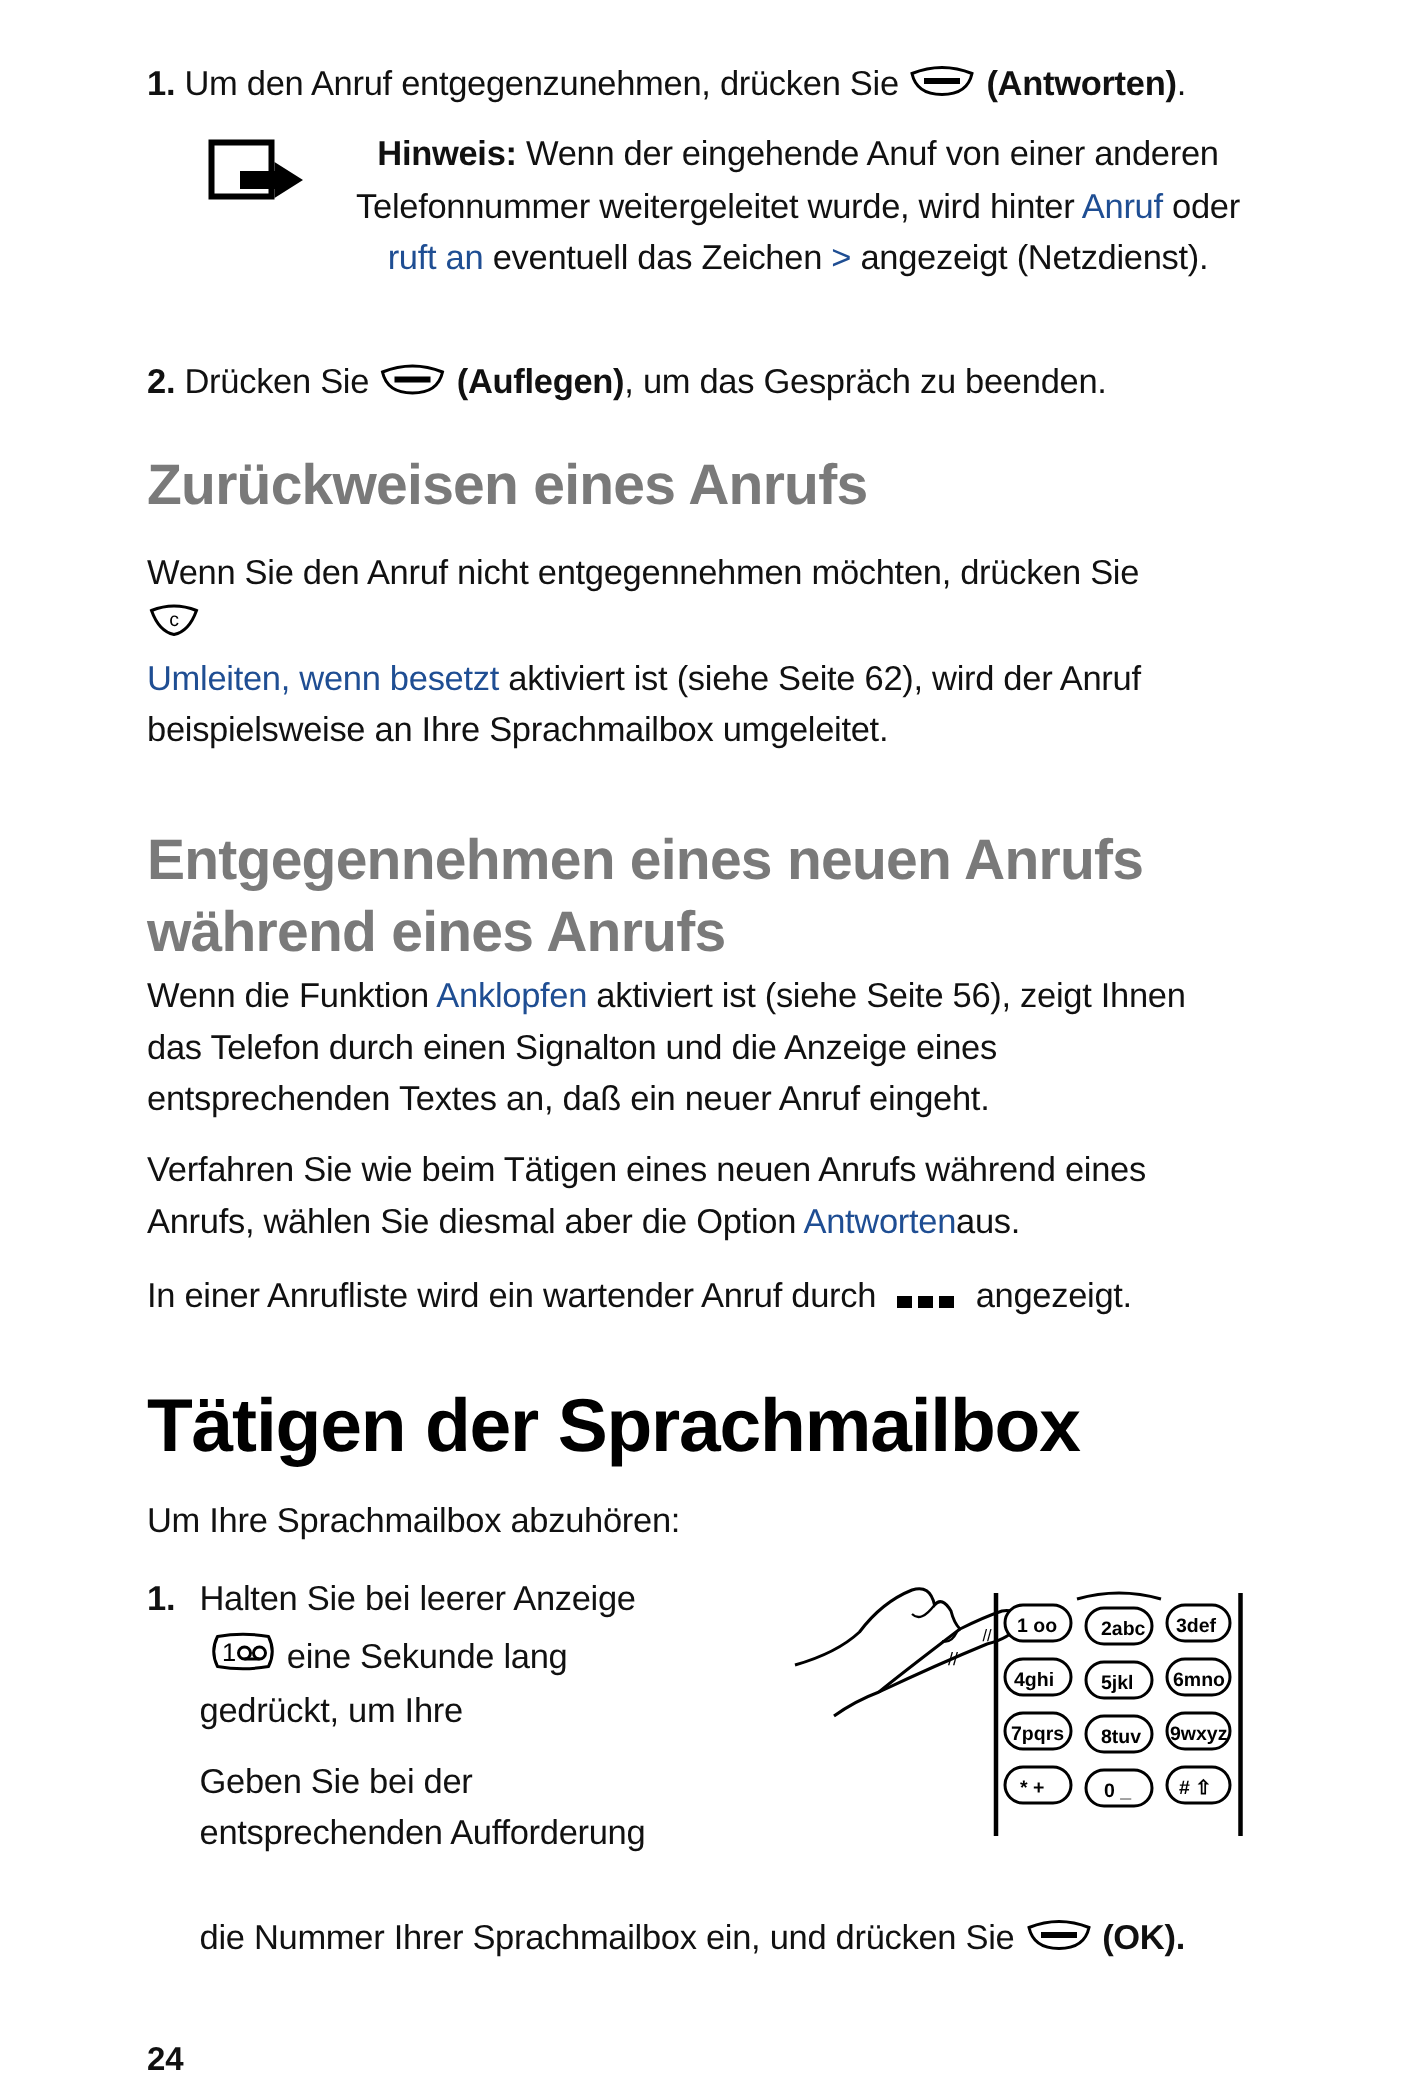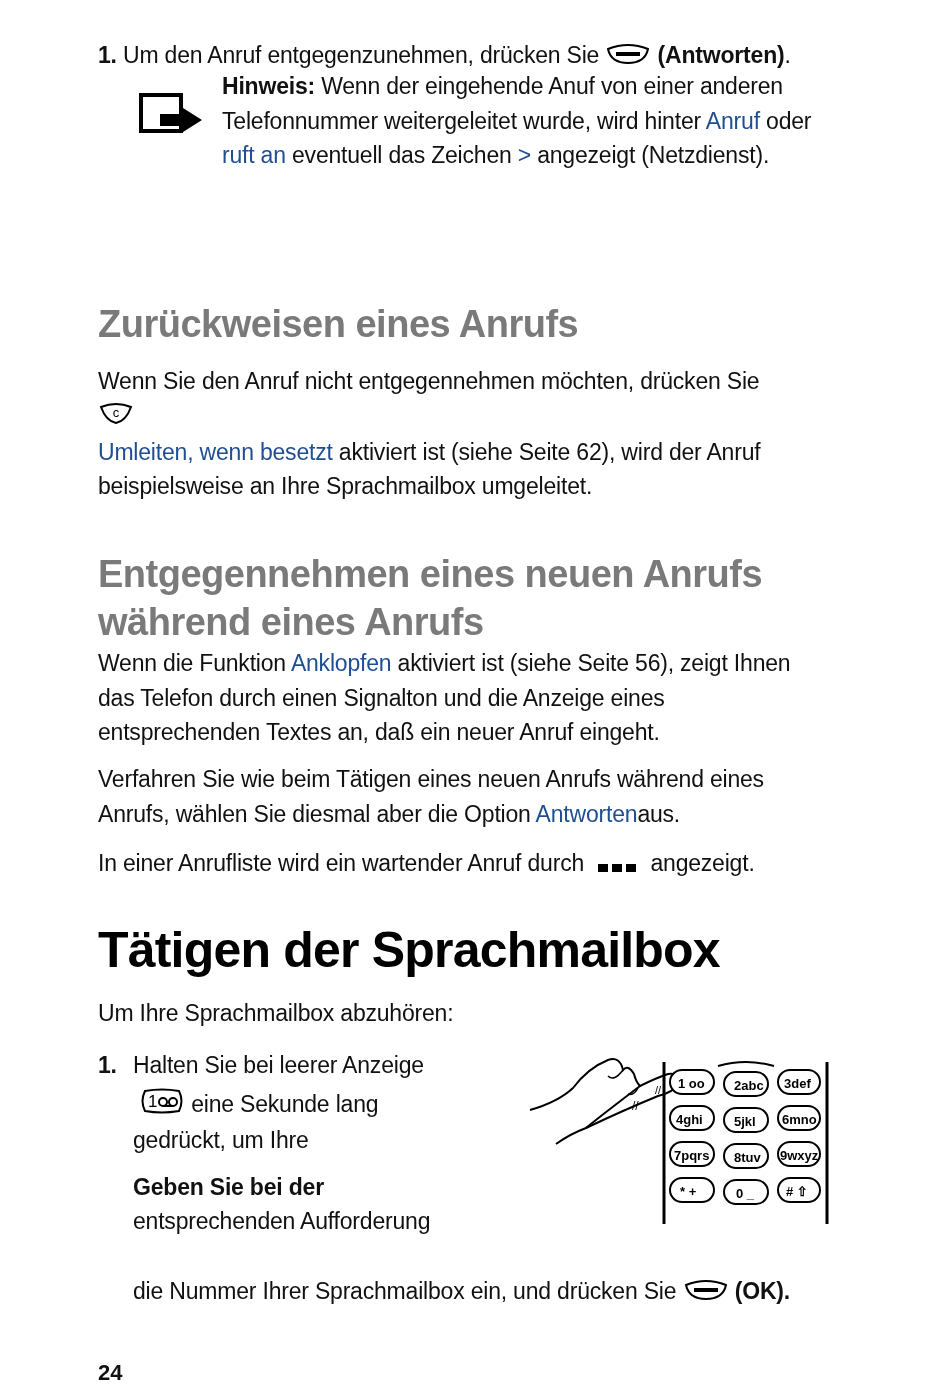--- a/index.html
+++ b/index.html
@@ -41,24 +41,35 @@
     </span>
     <span class="b">(Antworten)</span><span>.</span>
   </div>
 
   <div class="abs" style="left:138px; top:92px;">
     <svg width="66" height="46" viewBox="0 0 66 46">
       <rect x="3" y="3" width="40" height="36" fill="none" stroke="#000" stroke-width="4"></rect>
       <path d="M22 22 L45 22 L45 16 L64 28 L45 40 L45 34 L22 34 Z" fill="#000"></path>
     </svg>
   </div>
-  <div class="abs txt" style="left:222px; top:69px; width:620px;">
+  <div class="abs txt" style="left:222px; top:85px; width:620px;text-align:center;">
     <span class="b">Hinweis:</span><span> Wenn der eingehende Anuf von einer anderen Telefonnummer weitergeleitet wurde, wird hinter </span><span class="link">Anruf</span><span> oder </span><span class="link">ruft an</span><span> eventuell das Zeichen </span><span class="link">&gt;</span><span> angezeigt (Netzdienst).</span>
   </div>
 
+  <div class="abs txt" style="left:98px; top:237px; width:760px;">
+    <span class="b">2.</span>
+    <span>Drücken Sie</span>
+    <span class="icon-inline">
+      <svg width="46" height="22" viewBox="0 0 46 22">
+          <path d="M3 6 Q23 -2 43 6 Q40 20 23 20 Q6 20 3 6 Z" fill="none" stroke="#000" stroke-width="2"></path>
+          <rect x="11" y="9" width="24" height="4" fill="#000"></rect>
+        </svg>
+    </span>
+    <span class="b">(Auflegen)</span><span>, um das Gespräch zu beenden.</span>
+  </div>
 
   <h2 class="h2" style="top:300px;">Zurückweisen eines Anrufs</h2>
   <div class="abs txt" style="left:98px; top:364px; width:740px;">
     <span>Wenn Sie den Anruf nicht entgegennehmen möchten, drücken Sie</span><br>
     <span class="icon-inline" style="margin-right:-2px;">
       <svg width="36" height="24" viewBox="0 0 36 24">
           <path d="M3 6 Q18 0 33 6 Q28 20 18 22 Q8 20 3 6 Z" fill="none" stroke="#000" stroke-width="2"></path>
           <text x="18" y="16" font-size="13" text-anchor="middle" font-family="Liberation Sans, sans-serif" fill="#000">c</text>
         </svg>
     </span><br>
@@ -100,21 +111,21 @@
         <svg width="46" height="26" viewBox="0 0 46 26">
             <path d="M6 3 Q23 0 40 3 Q45 13 40 23 Q23 26 6 23 Q1 13 6 3 Z" fill="none" stroke="#000" stroke-width="2"></path>
             <text x="9" y="19" font-size="17" font-family="Liberation Sans, sans-serif" fill="#000">1</text>
             <circle cx="24" cy="14" r="4" fill="none" stroke="#000" stroke-width="2"></circle>
             <circle cx="34" cy="14" r="4" fill="none" stroke="#000" stroke-width="2"></circle>
             <line x1="24" y1="18" x2="34" y2="18" stroke="#000" stroke-width="2"></line>
           </svg>
       </span><span> eine Sekunde lang</span>
     </div>
     <div>gedrückt, um Ihre</div>
-    <div style="margin-top:12px;font-weight:bold;">Geben Sie bei der</div>
+    <div style="margin-top:12px;">Geben Sie bei der</div>
     <div>entsprechenden Aufforderung</div>
   </div>
   <div class="abs txt" style="left:133px; top:1274px; width:720px;">
     <span>die Nummer Ihrer Sprachmailbox ein, und drücken Sie</span>
     <span class="icon-inline">
       <svg width="46" height="22" viewBox="0 0 46 22">
           <path d="M3 6 Q23 -2 43 6 Q40 20 23 20 Q6 20 3 6 Z" fill="none" stroke="#000" stroke-width="2"></path>
           <rect x="11" y="9" width="24" height="4" fill="#000"></rect>
         </svg>
     </span>

